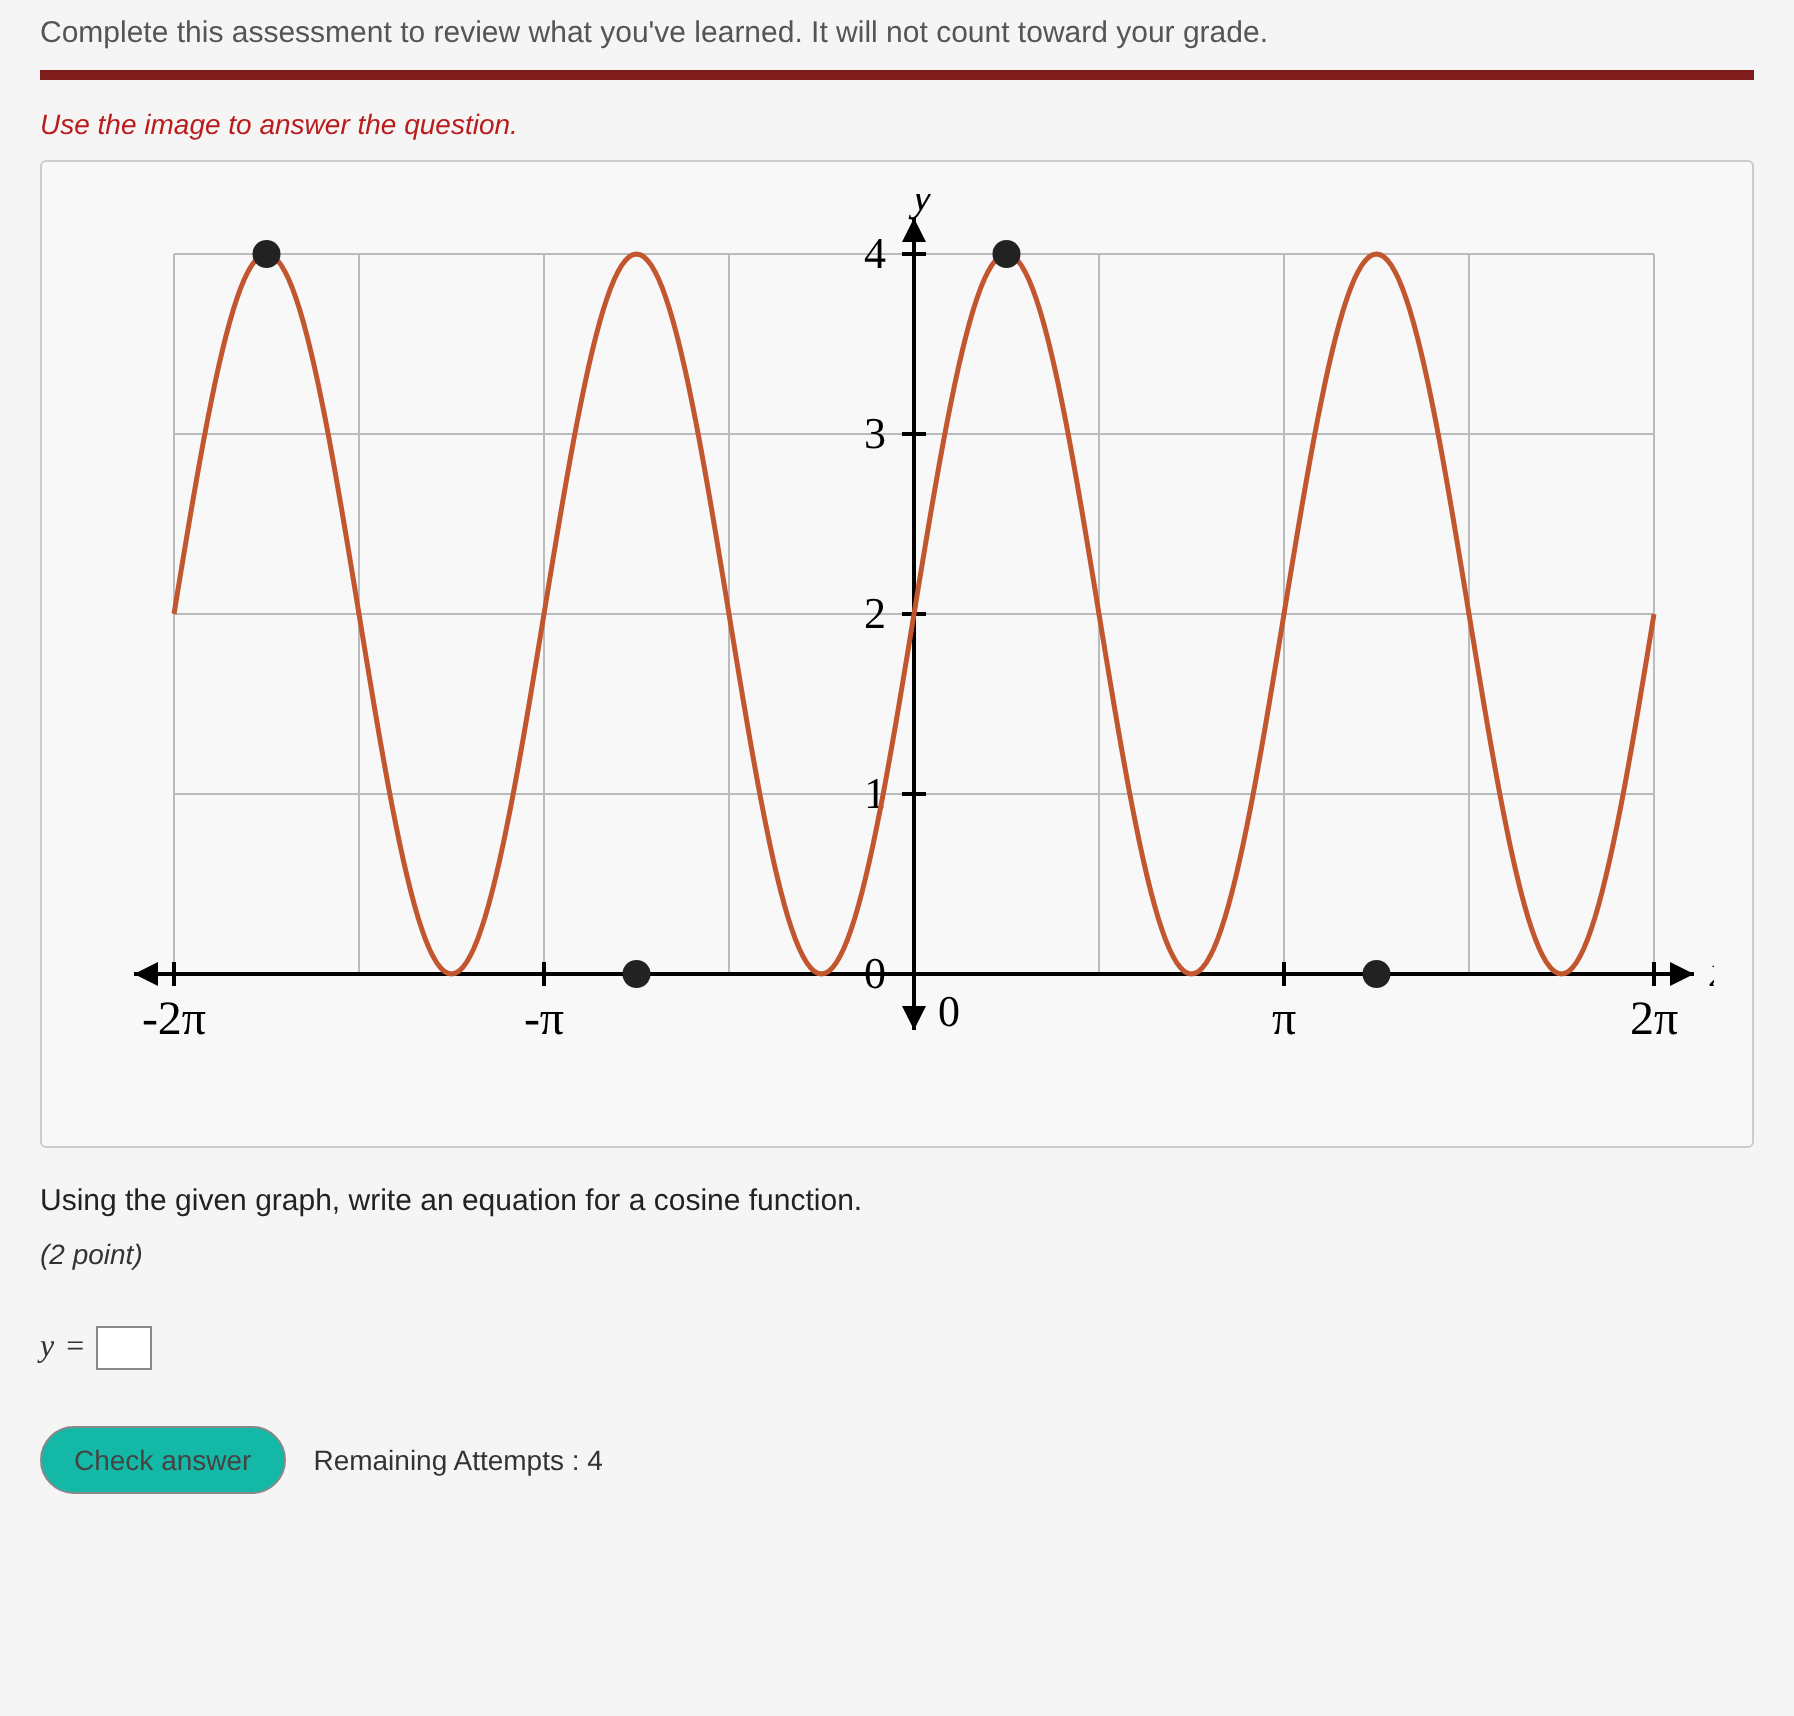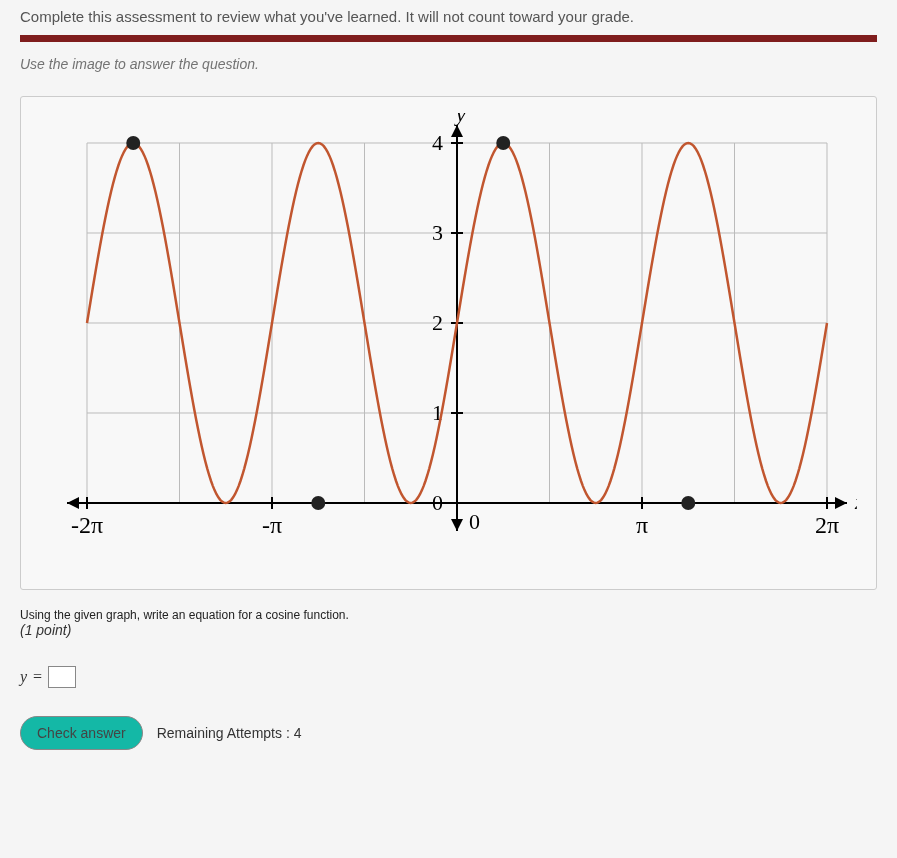--- a/index.html
+++ b/index.html
@@ -13,39 +13,40 @@
     }
     .page {
       background: #f5f5f5;
       padding: 8px 20px;
       height: 100%;
     }
     .instruction-top {
       color: #555;
       font-size: 15px;
       padding-bottom: 10px;
-      border-bottom: 7px solid #7f1d1d;
+      border-bottom: 5px solid #7f1d1d;
       margin-bottom: 14px;
     }
     .sub-instruction {
       font-style: italic;
-      color: #737373;
+      color: #b91c1c;
       font-size: 14px;
-      margin-bottom: 24px;
+      margin-bottom: 10px;
     }
     .chart-box {
       border: 1px solid #ccc;
       border-radius: 3px;
       padding: 16px;
       background: #f8f8f8;
       margin-bottom: 18px;
     }
     .question-text {
-      font-size: 12px;
+      font-size: 15px;
       color: #222;
+      margin-bottom: 10px;
     }
     .points {
       font-style: italic;
       font-size: 14px;
       color: #333;
       margin-bottom: 28px;
     }
     .answer-row {
       display: flex;
       align-items: center;
@@ -146,21 +147,21 @@
         <text x="818" y="396" text-anchor="start" class="axis-label axis-name">x</text>
         <path d="M50 209.99999999999991 L51.84999999999999 198.69770648472357 L53.69999999999998 187.44001795842527 L55.55000000000002 176.27136337456932 L57.40000000000001 165.23582031032598 L59.25 154.37694101250938 L61.09999999999999 143.73758051675793 L62.949999999999974 133.35972751828695 L64.80000000000003 123.28433866169104 L66.65 113.55117690378046 L68.5 104.19865458735478 L70.35 95.26368184523585 L72.19999999999997 86.78152093283609 L74.05000000000003 78.78564706414579 L75.9 71.30761630035784 L77.75 64.3769410125094 L79.6 58.020973409637236 L81.45000000000003 52.2647975921044 L83.30000000000001 47.131130556116375 L85.15 42.64023254011465 L87 38.809827066872344 L88.85 35.65503099684639 L90.69999999999999 33.18829486883607 L92.54999999999997 31.419353763393985 L94.4 30.35518888291108 L96.25 30 L98.1 30.355188882911136 L99.94999999999999 31.419353763393985 L101.80000000000003 33.18829486883607 L103.65 35.65503099684639 L105.5 38.8098270668724 L107.35 42.640232540114766 L109.19999999999999 47.13113055611649 L111.05000000000003 52.26479759210463 L112.9 58.02097340963735 L114.75 64.37694101250952 L116.6 71.30761630035795 L118.45000000000003 78.78564706414613 L120.30000000000003 86.7815209328362 L122.15 95.26368184523596 L124 104.1986545873549 L125.84999999999998 113.55117690378063 L127.69999999999997 123.28433866169121 L129.54999999999995 133.35972751828677 L131.4 143.7375805167581 L133.25 154.37694101250955 L135.1 165.23582031032618 L136.95000000000005 176.27136337456986 L138.8 187.44001795842544 L140.65 198.69770648472374 L142.5 210.00000000000009 L144.34999999999997 221.30229351527643 L146.2 232.5599820415747 L148.05 243.72863662543062 L149.9 254.764179689674 L151.75 265.6230589874906 L153.6 276.26241948324207 L155.45 286.64027248171305 L157.3 296.7156613383089 L159.15000000000003 306.4488230962195 L161 315.8013454126452 L162.85 324.73631815476415 L164.7 333.2184790671639 L166.55 341.2143529358542 L168.4 348.69238369964216 L170.25 355.6230589874906 L172.10000000000005 361.9790265903629 L173.95000000000005 367.73520240789554 L175.8 372.8688694438836 L177.65 377.3597674598853 L179.5 381.19017293312766 L181.35 384.3449690031536 L183.2 386.81170513116393 L185.04999999999998 388.580646236606 L186.9 389.64481111708886 L188.75 390 L190.6 389.64481111708886 L192.45000000000002 388.580646236606 L194.3 386.811705131164 L196.15 384.34496900315355 L198 381.1901729331276 L199.85 377.35976745988523 L201.69999999999996 372.86886944388357 L203.55 367.7352024078954 L205.4 361.97902659036265 L207.25 355.6230589874905 L209.1 348.69238369964205 L210.95 341.2143529358541 L212.8 333.218479067164 L214.65 324.73631815476404 L216.5 315.8013454126451 L218.35 306.44882309621937 L220.2 296.7156613383088 L222.04999999999998 286.64027248171294 L223.9 276.2624194832419 L225.75 265.6230589874905 L227.6 254.76417968967388 L229.45 243.7286366254305 L231.29999999999998 232.55998204157476 L233.15 221.3022935152763 L235 209.99999999999997 L236.85 198.69770648472362 L238.70000000000002 187.44001795842516 L240.55 176.27136337456955 L242.4 165.235820310326 L244.25 154.3769410125094 L246.10000000000002 143.73758051675782 L247.95000000000002 133.35972751828683 L249.8 123.28433866169121 L251.64999999999998 113.55117690378063 L253.50000000000003 104.19865458735478 L255.35000000000002 95.26368184523574 L257.20000000000005 86.78152093283597 L259.04999999999995 78.7856470641459 L260.9 71.30761630035795 L262.75 64.37694101250935 L264.6 58.02097340963718 L266.45 52.264797592104514 L268.29999999999995 47.13113055611649 L270.15 42.640232540114766 L272 38.8098270668724 L273.85 35.65503099684639 L275.7 33.18829486883601 L277.54999999999995 31.419353763393985 L279.4 30.355188882911136 L281.25 30 L283.1 30.355188882911136 L284.95000000000005 31.419353763393985 L286.8 33.18829486883607 L288.65 35.65503099684639 L290.5 38.809827066872344 L292.35 42.640232540114766 L294.20000000000005 47.131130556116545 L296.05 52.26479759210463 L297.9 58.02097340963735 L299.75 64.37694101250946 L301.6 71.30761630035812 L303.45000000000005 78.78564706414608 L305.3 86.7815209328362 L307.15000000000003 95.26368184523591 L309 104.1986545873549 L310.84999999999997 113.55117690378057 L312.70000000000005 123.28433866169144 L314.55 133.35972751828706 L316.4 143.73758051675804 L318.25 154.3769410125095 L320.09999999999997 165.23582031032612 L321.95000000000005 176.27136337456977 L323.8 187.4400179584254 L325.65 198.69770648472368 L327.5 210.00000000000003 L329.35 221.30229351527638 L331.2 232.55998204157467 L333.05 243.7286366254306 L334.90000000000003 254.76417968967397 L336.75 265.6230589874906 L338.6 276.262419483242 L340.45 286.640272481713 L342.3 296.7156613383089 L344.15000000000003 306.4488230962195 L346 315.8013454126452 L347.84999999999997 324.73631815476415 L349.7 333.2184790671639 L351.54999999999995 341.214352935854 L353.3999999999999 348.69238369964194 L355.24999999999994 355.62305898749037 L357.1 361.9790265903629 L358.95000000000005 367.73520240789554 L360.8 372.86886944388357 L362.65 377.3597674598853 L364.5 381.19017293312766 L366.34999999999997 384.3449690031536 L368.2 386.81170513116393 L370.04999999999995 388.580646236606 L371.9 389.64481111708886 L373.74999999999994 390 L375.6 389.64481111708886 L377.45000000000005 388.58064623660596 L379.3 386.81170513116393 L381.15000000000003 384.34496900315355 L383 381.19017293312766 L384.85 377.35976745988523 L386.7 372.86886944388357 L388.54999999999995 367.73520240789554 L390.4 361.9790265903628 L392.25 355.62305898749054 L394.09999999999997 348.6923836996421 L395.95000000000005 341.2143529358539 L397.8 333.21847906716386 L399.65000000000003 324.7363181547641 L401.5 315.80134541264516 L403.34999999999997 306.4488230962194 L405.2 296.71566133830885 L407.05 286.6402724817132 L408.9 276.26241948324196 L410.75 265.62305898749054 L412.59999999999997 254.7641796896739 L414.45 243.72863662543054 L416.3 232.5599820415746 L418.15 221.30229351527632 L420 210 L421.84999999999997 198.69770648472365 L423.7 187.44001795842536 L425.55000000000007 176.27136337456946 L427.40000000000003 165.2358203103261 L429.24999999999994 154.37694101250946 L431.1 143.73758051675802 L432.95 133.35972751828706 L434.8 123.28433866169115 L436.65 113.55117690378052 L438.5 104.19865458735484 L440.34999999999997 95.26368184523591 L442.20000000000005 86.78152093283586 L444.04999999999995 78.78564706414585 L445.90000000000003 71.30761630035789 L447.75 64.37694101250946 L449.6 58.02097340963735 L451.45 52.26479759210463 L453.29999999999995 47.131130556116545 L455.15 42.64023254011471 L457.00000000000006 38.809827066872344 L458.8500000000001 35.655030996846335 L460.70000000000005 33.18829486883601 L462.55 31.419353763393985 L464.40000000000003 30.355188882911136 L466.25 30 L468.09999999999997 30.355188882911136 L469.95 31.419353763393985 L471.79999999999995 33.18829486883601 L473.6499999999999 35.655030996846335 L475.50000000000006 38.80982706687246 L477.35 42.64023254011482 L479.20000000000005 47.131130556116545 L481.05 52.26479759210463 L482.9 58.02097340963735 L484.75 64.37694101250946 L486.59999999999997 71.30761630035789 L488.45000000000005 78.78564706414585 L490.29999999999995 86.78152093283586 L492.1499999999999 95.26368184523562 L494 104.19865458735455 L495.85 113.5511769037808 L497.70000000000005 123.28433866169144 L499.55 133.35972751828706 L501.4 143.73758051675802 L503.25000000000006 154.37694101250946 L505.09999999999997 165.2358203103261 L506.94999999999993 176.27136337456946 L508.8 187.44001795842505 L510.65 198.69770648472334 L512.5 209.9999999999997 L514.35 221.30229351527663 L516.2 232.55998204157495 L518.0500000000001 243.72863662543054 L519.9000000000001 254.7641796896739 L521.75 265.6230589874908 L523.6 276.2624194832423 L525.45 286.6402724817132 L527.3 296.71566133830885 L529.15 306.4488230962194 L531 315.80134541264516 L532.8499999999999 324.7363181547641 L534.7 333.21847906716386 L536.5500000000001 341.2143529358544 L538.4000000000001 348.6923836996423 L540.25 355.6230589874907 L542.1 361.9790265903628 L543.95 367.73520240789554 L545.8 372.86886944388357 L547.65 377.35976745988523 L549.5 381.19017293312766 L551.3499999999999 384.34496900315355 L553.2 386.81170513116405 L555.0500000000001 388.58064623660607 L556.9000000000001 389.6448111170889 L558.75 390 L560.6 389.64481111708886 L562.45 388.580646236606 L564.3000000000001 386.81170513116393 L566.15 384.3449690031536 L568 381.19017293312766 L569.85 377.3597674598853 L571.6999999999999 372.86886944388357 L573.5500000000001 367.73520240789526 L575.4000000000001 361.97902659036254 L577.25 355.62305898749037 L579.1 348.69238369964194 L580.95 341.214352935854 L582.8 333.2184790671639 L584.65 324.73631815476415 L586.5 315.8013454126452 L588.35 306.4488230962195 L590.1999999999999 296.7156613383089 L592.05 286.6402724817133 L593.9000000000001 276.26241948324173 L595.75 265.62305898749025 L597.6 254.76417968967363 L599.45 243.72863662543025 L601.3 232.55998204157467 L603.1500000000001 221.30229351527638 L605 210.00000000000003 L606.8499999999999 198.69770648472368 L608.7 187.4400179584254 L610.55 176.27136337456977 L612.4 165.2358203103264 L614.25 154.37694101250918 L616.1 143.7375805167578 L617.95 133.35972751828677 L619.8000000000001 123.28433866169121 L621.65 113.55117690378057 L623.5 104.1986545873549 L625.35 95.26368184523591 L627.2 86.7815209328362 L629.05 78.78564706414608 L630.9 71.30761630035812 L632.7500000000001 64.37694101250929 L634.6 58.02097340963718 L636.45 52.264797592104514 L638.3000000000001 47.13113055611649 L640.15 42.640232540114766 L642 38.809827066872344 L643.85 35.65503099684639 L645.6999999999999 33.18829486883607 L647.55 31.419353763394042 L649.4 30.355188882911136 L651.2499999999999 30 L653.0999999999999 30.35518888291108 L654.95 31.419353763393985 L656.7999999999998 33.18829486883595 L658.65 35.65503099684639 L660.4999999999999 38.80982706687212 L662.35 42.64023254011465 L664.2 47.13113055611666 L666.05 52.2647975921044 L667.9000000000001 58.02097340963746 L669.7499999999999 64.37694101250923 L671.6 71.30761630035806 L673.4499999999999 78.78564706414556 L675.3 86.78152093283609 L677.15 95.26368184523534 L679 104.19865458735478 L680.8499999999999 113.55117690378 L682.6999999999999 123.2843386616911 L684.5500000000001 133.3597275182873 L686.4 143.7375805167577 L688.25 154.3769410125097 L690.0999999999999 165.23582031032572 L691.95 176.2713633745697 L693.8 187.44001795842468 L695.6500000000001 198.69770648472362 L697.4999999999999 209.99999999999932 L699.3499999999999 221.3022935152763 L701.2 232.55998204157459 L703.05 243.7286366254302 L704.9000000000001 254.76417968967417 L706.75 265.6230589874902 L708.6 276.26241948324224 L710.4499999999999 286.6402724817126 L712.3000000000001 296.7156613383088 L714.1499999999999 306.44882309621886 L716 315.8013454126451 L717.85 324.73631815476404 L719.7 333.21847906716386 L721.5500000000001 341.2143529358543 L723.4 348.6923836996419 L725.2500000000001 355.6230589874907 L727.0999999999999 361.9790265903625 L728.95 367.7352024078955 L730.8 372.8688694438833 L732.65 377.35976745988523 L734.5 381.1901729331276 L736.35 384.34496900315355 L738.1999999999999 386.81170513116393 L740.05 388.58064623660596 L741.9000000000001 389.6448111170889 L743.7499999999999 390 L745.6 389.64481111708886 L747.4499999999999 388.58064623660607 L749.3000000000001 386.81170513116393 L751.15 384.3449690031536 L753 381.19017293312766 L754.85 377.3597674598853 L756.6999999999999 372.8688694438836 L758.55 367.73520240789554 L760.4 361.9790265903629 L762.25 355.62305898749037 L764.1 348.69238369964233 L765.95 341.214352935854 L767.8 333.2184790671639 L769.65 324.73631815476415 L771.5 315.8013454126452 L773.35 306.4488230962195 L775.1999999999999 296.7156613383089 L777.05 286.64027248171334 L778.9 276.26241948324235 L780.75 265.62305898749094 L782.6 254.76417968967368 L784.45 243.7286366254303 L786.3 232.5599820415747 L788.1500000000001 221.30229351527643 L790 210.00000000000009 " stroke="#c1562f" stroke-width="2.5" fill="none"></path>
         <circle cx="96.25" cy="30" r="7" fill="#222"></circle>
         <circle cx="281.25" cy="390" r="7" fill="#222"></circle>
         <circle cx="466.25" cy="30" r="7" fill="#222"></circle>
         <circle cx="651.2500000000001" cy="390" r="7" fill="#222"></circle>
       </svg>
   </div>
 
   <div class="question-text">Using the given graph, write an equation for a cosine function.</div>
-  <div class="points">(1 point)</div>
+  <div class="points">(2 point)</div>
 
   <div class="answer-row">
     <span class="answer-label">y</span>
     <span class="answer-label" style="font-style:normal">=</span>
     <input type="text" class="answer-input" value="" style="">
   </div>
 
   <div class="footer-row">
     <button class="check-btn">Check answer</button>
     <span class="attempts">Remaining Attempts : 4</span>

